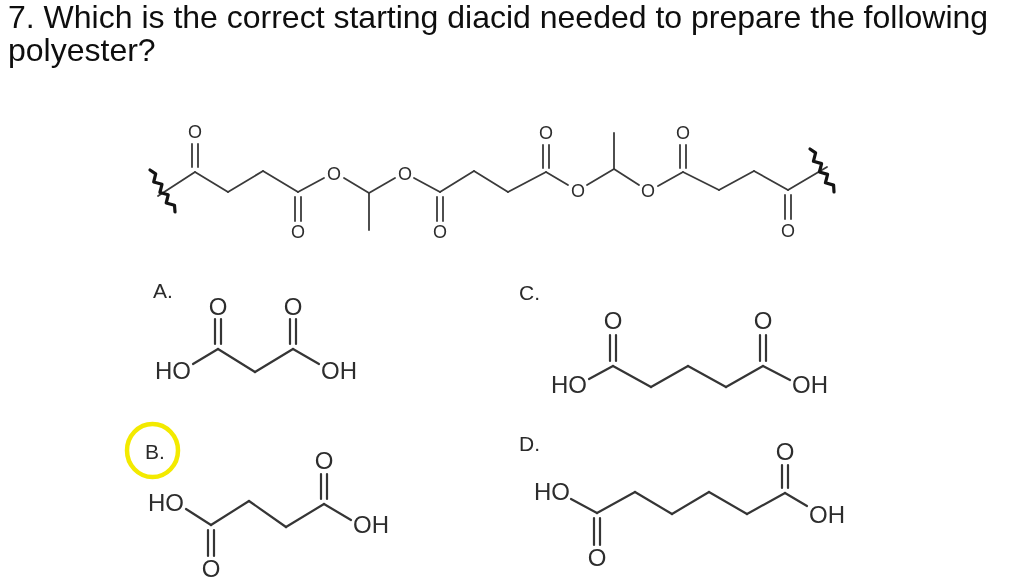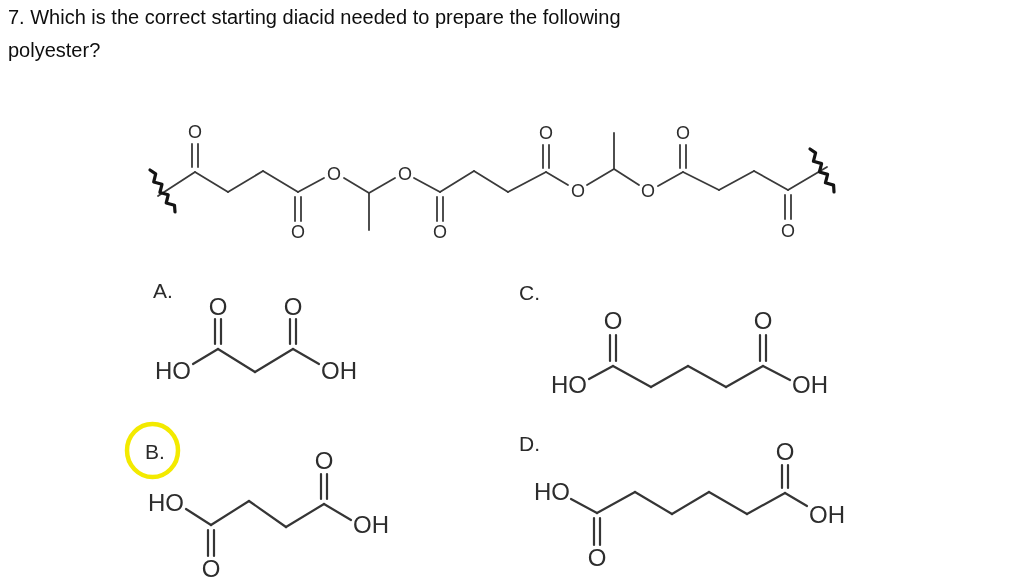--- a/index.html
+++ b/index.html
@@ -1,18 +1,18 @@
 <!DOCTYPE html>
 <html><head>
 <meta charset="utf-8">
 <style>
   html,body{margin:0;padding:0;background:#ffffff;}
   .page{position:relative;width:1024px;height:583px;background:#ffffff;overflow:hidden;
         font-family:"Liberation Sans",sans-serif;}
-  .question{position:absolute;left:8px;top:1px;color:#0e0e0e;font-size:20px;line-height:33px;}
+  .question{position:absolute;left:8px;top:1px;color:#0e0e0e;font-size:32px;line-height:33px;}
   .qline{white-space:nowrap;}
   .abs{position:absolute;}
   svg text{fill:#2d2d2d;font-family:"Liberation Sans",sans-serif;}
   .bond{stroke:#3a3a3a;stroke-width:1.8;stroke-linecap:round;fill:none;}
   .bondopt{stroke:#353535;stroke-width:2.2;stroke-linecap:round;fill:none;}
   .squig{stroke:#141414;stroke-width:3.2;fill:none;stroke-linejoin:round;stroke-linecap:round;}
   .atom-poly{font-size:18px;}
   .atom-opt{font-size:24px;}
   .optletter{font-size:21px;fill:#2a2a2a;}
 </style>

